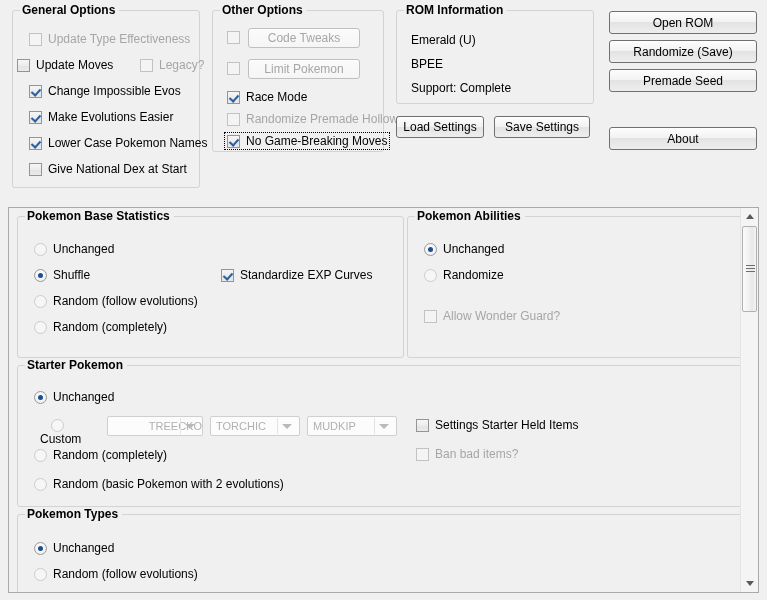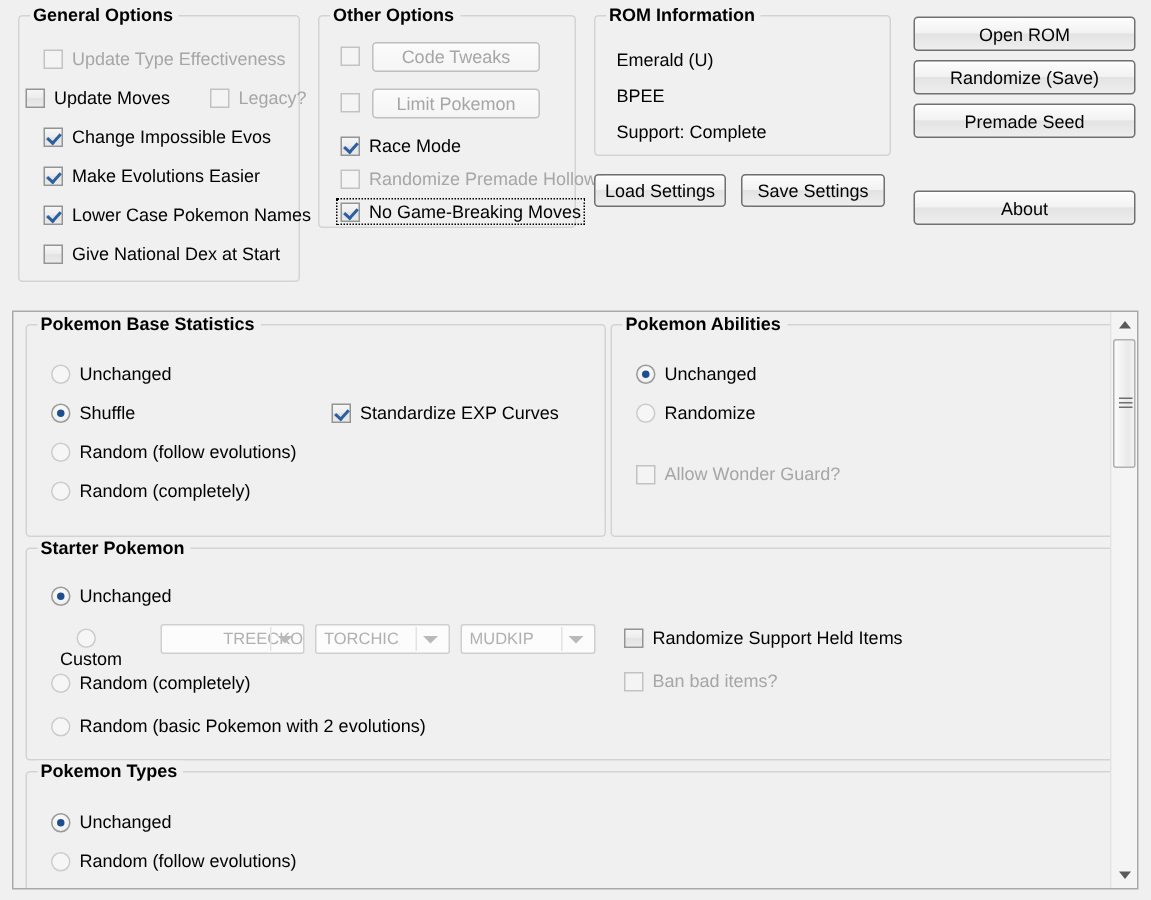--- a/index.html
+++ b/index.html
@@ -353,21 +353,21 @@
           <span class="arrow"></span>
         </div>
         <div class="combo" style="left:289px; top:50px; width:90px; height:20px;">
           <span>MUDKIP</span>
           <span class="sep"></span>
           <span class="arrow"></span>
         </div>
 
         <div class="row" style="left:398px; top:52px;">
           <span class="cb"></span>
-          <span class="lbl">Randomize Support Held Items</span>
+          <span class="lbl">Settings Starter Held Items</span>
         </div>
         <div class="row" style="left:398px; top:81px;">
           <span class="cb dis"></span>
           <span class="lbl dis">Ban bad items?</span>
         </div>
       </div>
     </div>
 
     <div class="gb" style="left:8px; top:306px; width:726px; height:140px;">
       <div class="gb-title">Pokemon Types</div>

